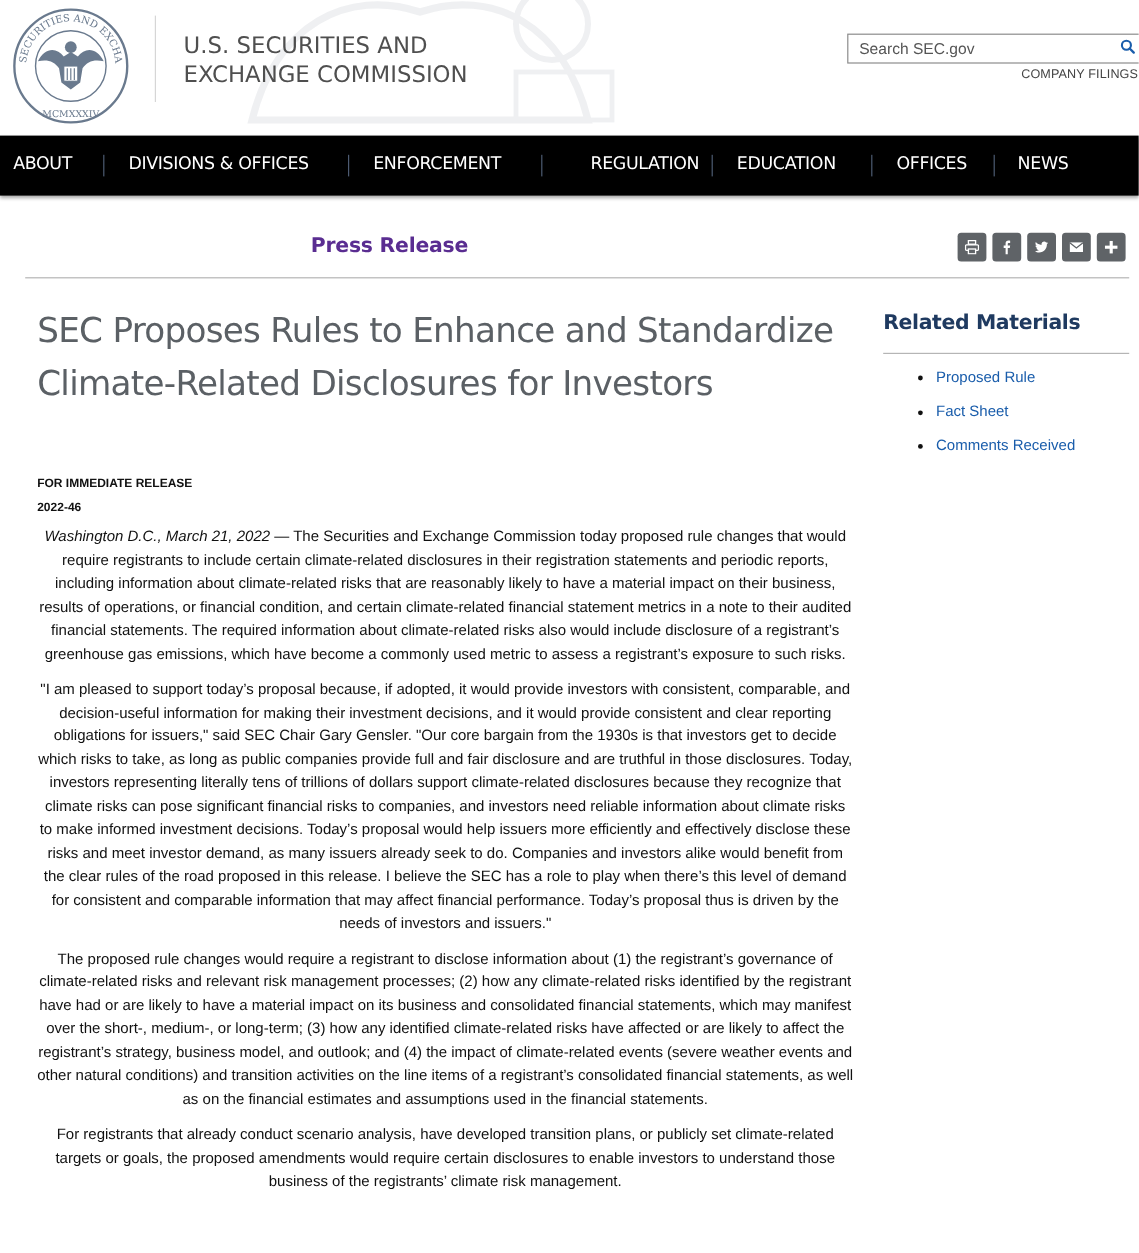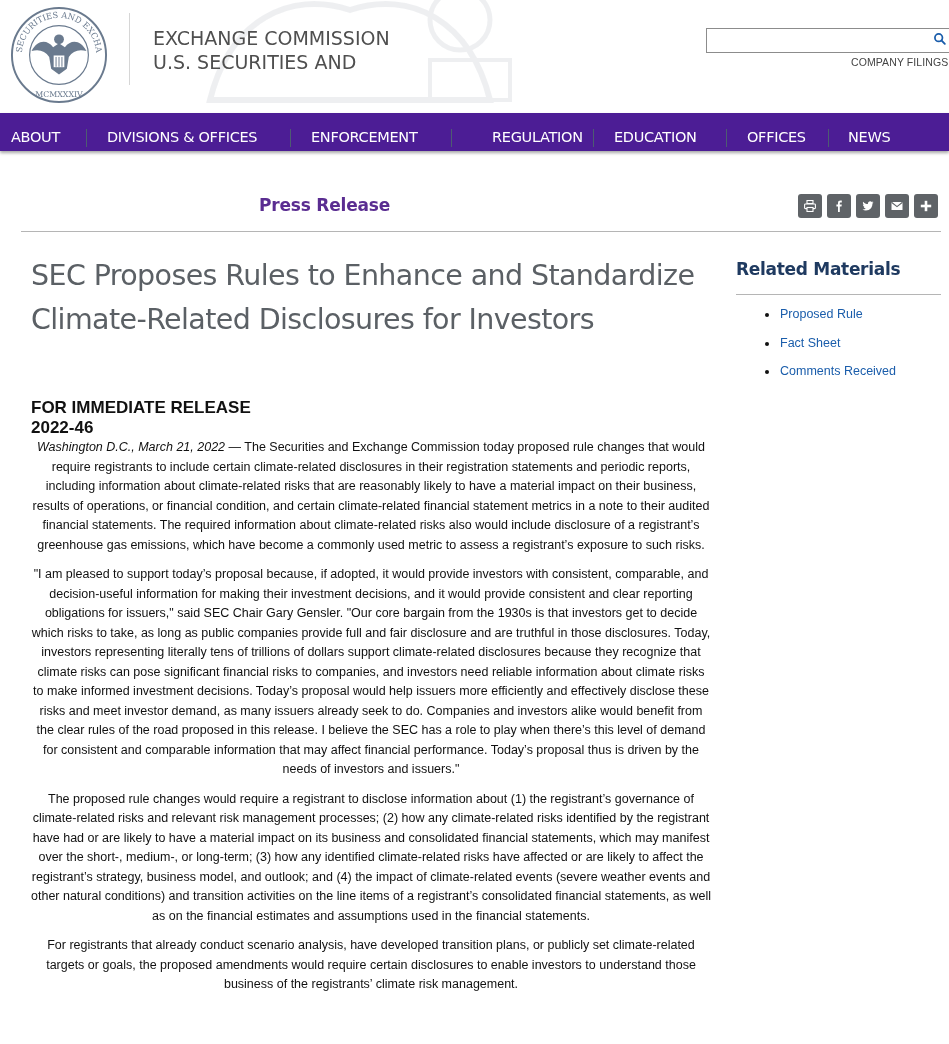--- a/index.html
+++ b/index.html
@@ -13,36 +13,36 @@
   .logo-divider { position: absolute; left: 129px; top: 13px; width: 1px; height: 72px; background: #d6d6d6; }
   .agency-name { position: absolute; left: 153px; top: 26px; font-family: "DejaVu Sans", sans-serif; font-size: 19px; line-height: 24px; color: #4f4f4f; letter-spacing: 0px; }
   .agency-name div { white-space: nowrap; }
   .search-box { position: absolute; left: 706px; top: 28px; width: 250px; height: 25px; border: 1px solid #8c8c8c; background: #fff; }
   .search-box input { border: none; outline: none; width: 210px; height: 23px; padding-left: 9px; font-family: "Liberation Sans", sans-serif; font-size: 13px; color: #555; background: transparent; }
   .search-box input::placeholder { color: #555; }
   .search-icon { position: absolute; left: 226px; top: 3px; width: 14px; height: 14px; }
   .company-filings { position: absolute; left: 851px; top: 56px; font-size: 10.5px; color: #444; white-space: nowrap; letter-spacing: 0.1px; }
 
   
-  .nav { position: absolute; left: 0; top: 113px; width: 949px; height: 38px; background: #4c1d95; box-shadow: 0 2px 3px rgba(0,0,0,0.35); display: flex; align-items: center; }
+  .nav { position: absolute; left: 0; top: 113px; width: 949px; height: 50px; background: #000000; box-shadow: 0 2px 3px rgba(0,0,0,0.35); display: flex; align-items: center; }
   .nav-item { font-family: "DejaVu Sans", sans-serif; font-size: 14.5px; color: #ffffff; white-space: nowrap; cursor: pointer; letter-spacing: -0.3px; position: absolute; top: 16px; }
   .nav-sep { position: absolute; top: 16px; width: 1px; height: 18px; background: #4d5b72; }
 
   
   .pr-title { position: absolute; left: 259px; top: 195px; font-family: "DejaVu Sans", sans-serif; font-weight: bold; font-size: 17px; color: #5a2d91; white-space: nowrap; letter-spacing: -0.2px; }
   .share-bar { position: absolute; left: 798px; top: 194px; display: flex; gap: 5px; }
   .share-btn { width: 24px; height: 24px; background: #5f6367; border-radius: 3px; display: flex; align-items: center; justify-content: center; cursor: pointer; }
   .share-btn svg { width: 12px; height: 12px; fill: #fff; }
   .pr-rule { position: absolute; left: 21px; top: 231px; width: 920px; height: 1px; background: #b5b5b5; }
 
   
   .main-title { position: absolute; left: 31px; top: 254px; width: 670px; font-family: "DejaVu Sans", sans-serif; font-weight: normal; font-size: 28.5px; line-height: 44px; color: #5b6065; letter-spacing: -0.6px; }
 
   
-  .meta-label { position: absolute; left: 31px; font-size: 17px; font-weight: bold; color: #111; }
+  .meta-label { position: absolute; left: 31px; font-size: 10px; font-weight: bold; color: #111; }
   .body-text { position: absolute; left: 31px; width: 680px; font-size: 12.5px; line-height: 19.5px; color: #111; }
   .body-text p { margin-bottom: 10px; text-align: center; }
   .dateline { font-style: italic; }
 
   
   .related-title { position: absolute; left: 736px; top: 259px; font-family: "DejaVu Sans", sans-serif; font-weight: bold; font-size: 17px; color: #1f3a60; white-space: nowrap; letter-spacing: -0.3px; }
   .related-rule { position: absolute; left: 736px; top: 294px; width: 205px; height: 1px; background: #b5b5b5; }
   .related-list { position: absolute; left: 762px; top: 307px; list-style: none; }
   .related-list li { position: relative; font-size: 12.5px; line-height: 15px; margin-bottom: 13.5px; padding-left: 18px; }
   .related-list li::before { content: ""; position: absolute; left: 3px; top: 6px; width: 4px; height: 4px; border-radius: 50%; background: #111; }
@@ -68,25 +68,26 @@
     <line x1="50" y1="52" x2="50" y2="62" stroke="#6a7a8e" stroke-width="1"></line>
     <line x1="53" y1="52" x2="53" y2="62" stroke="#6a7a8e" stroke-width="1"></line>
     <path id="sealArcTop" d="M12 50 A38 38 0 0 1 88 50" fill="none"></path>
     <text font-size="8.5" fill="#6a7a8e" font-family="DejaVu Serif, serif"><textPath href="#sealArcTop" startOffset="2%">SECURITIES AND EXCHANGE COMMISSION</textPath></text>
     <text x="50" y="93" font-size="8" text-anchor="middle" fill="#6a7a8e" font-family="DejaVu Serif, serif">MCMXXXIV</text>
   </svg>
 
   <div class="logo-divider"></div>
 
   <div class="agency-name">
+    <div>U.S. SECURITIES AND</div>
     <div>EXCHANGE COMMISSION</div>
-    <div>U.S. SECURITIES AND</div>
   </div>
 
   <div class="search-box">
+    <input type="text" placeholder="Search SEC.gov" style="">
     <svg class="search-icon" viewBox="0 0 16 16">
       <circle cx="6.5" cy="6.5" r="4.3" fill="none" stroke="#1a5dab" stroke-width="2"></circle>
       <line x1="9.6" y1="9.6" x2="13.5" y2="13.5" stroke="#1a5dab" stroke-width="2.2" stroke-linecap="round"></line>
     </svg>
   </div>
   <div class="company-filings">COMPANY FILINGS</div>
 </div>
 
 <nav class="nav">
   <span class="nav-item" style="left:11px">ABOUT</span>

